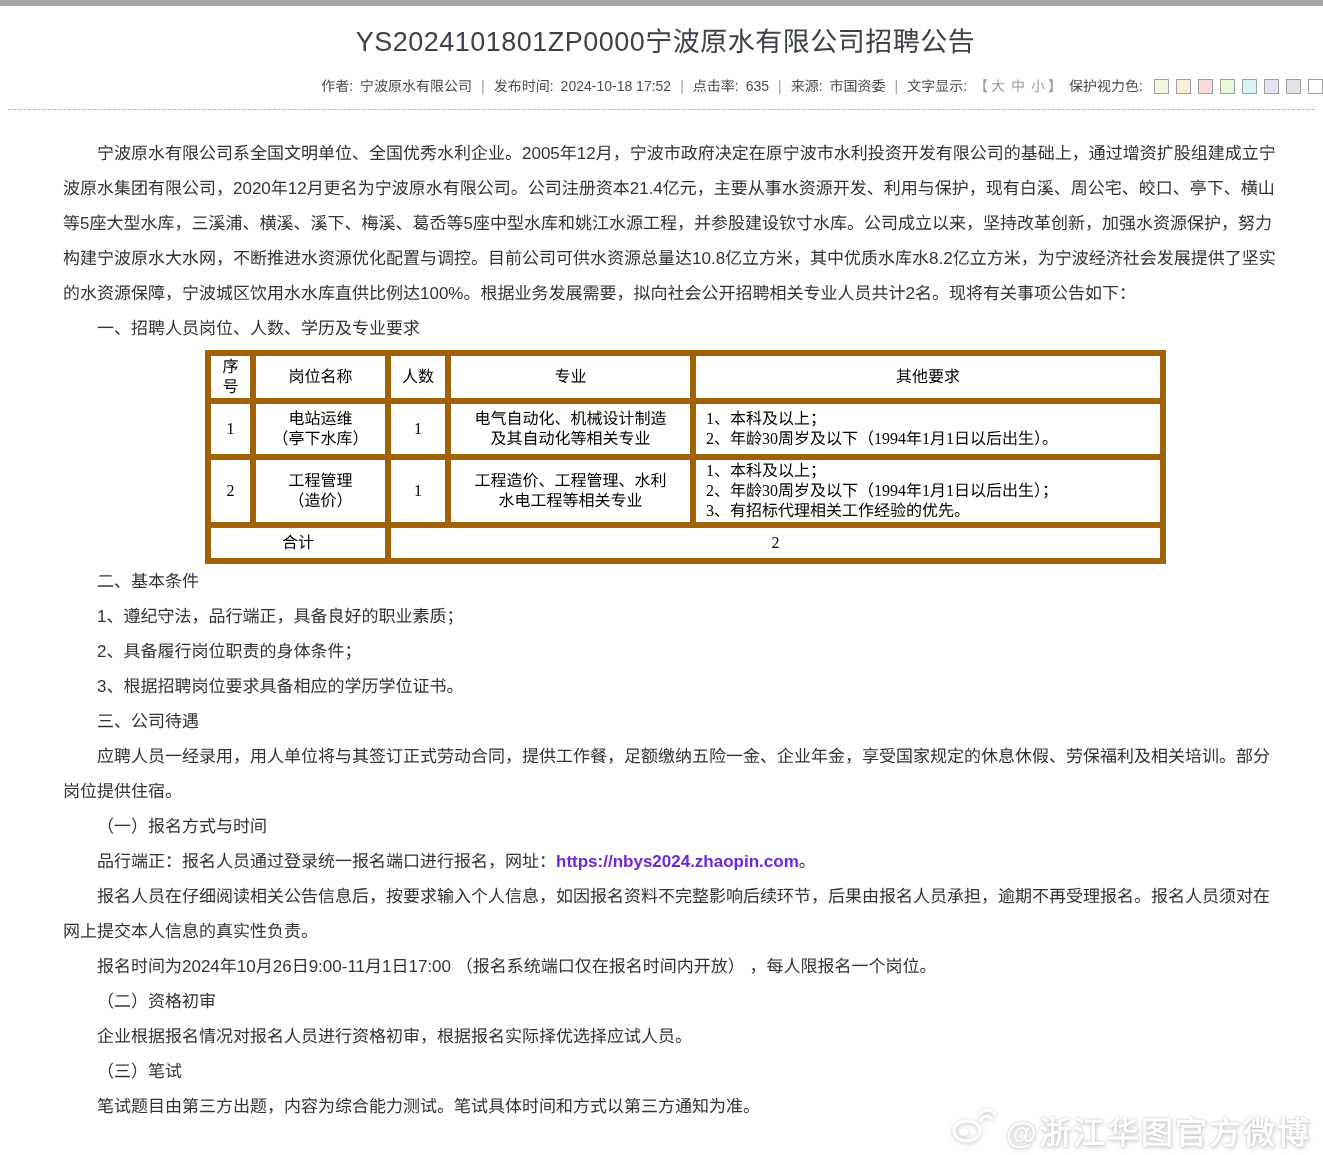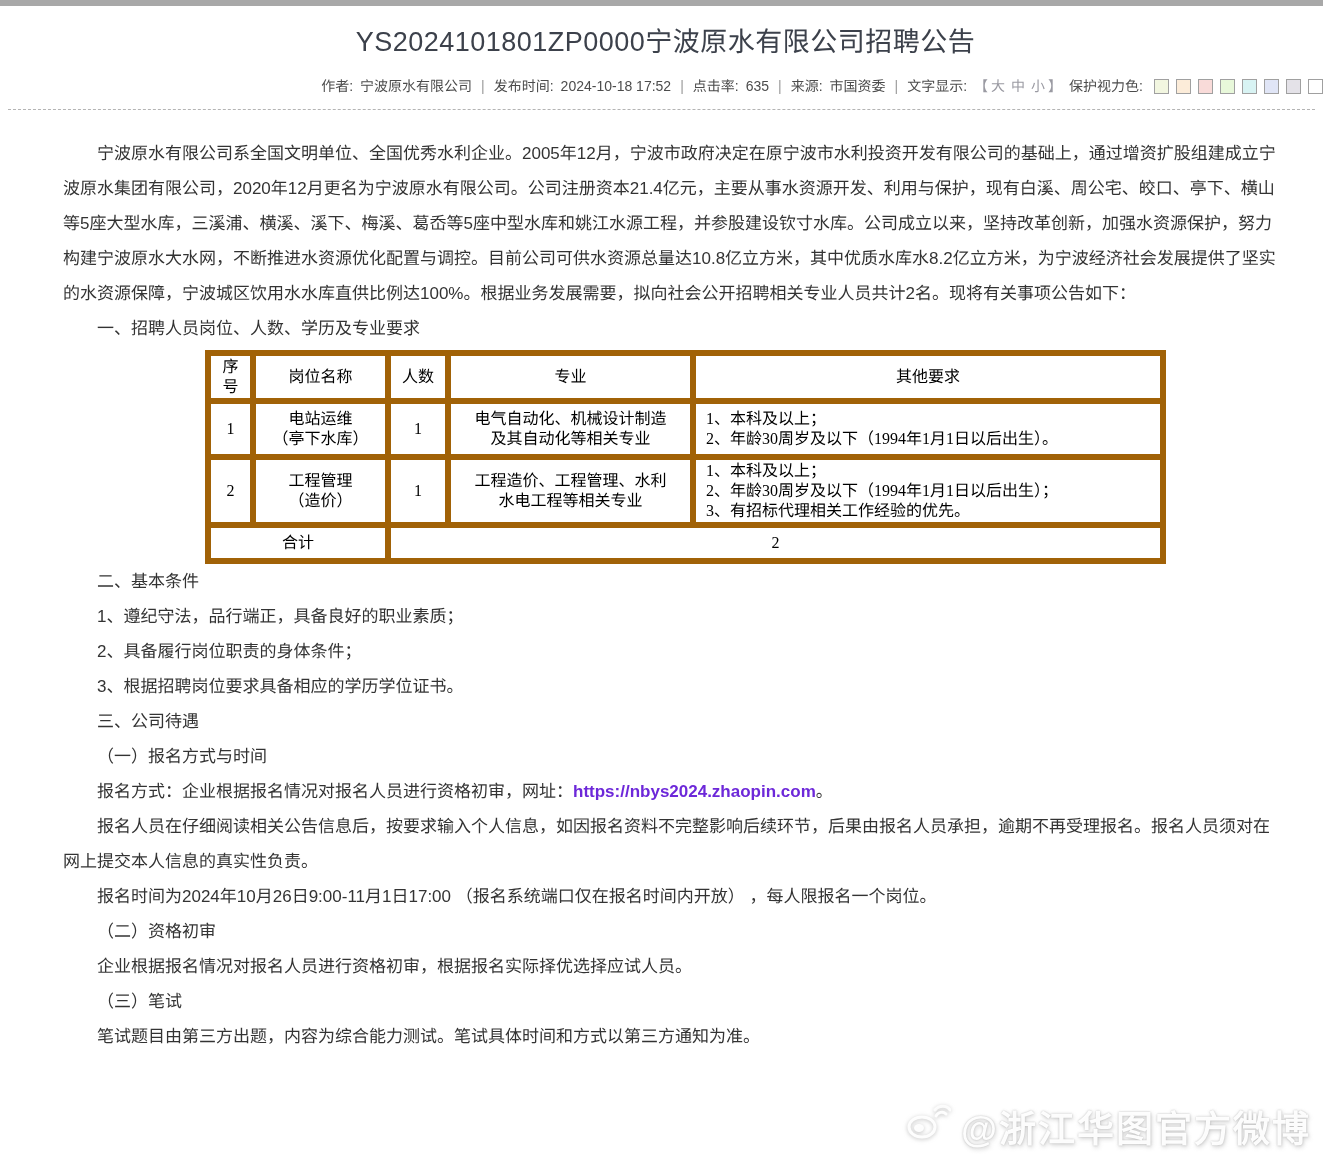--- a/index.html
+++ b/index.html
@@ -96,21 +96,21 @@
   table.recruit tr.total td { height: 36px; }
 
   
   .watermark {
     position: absolute;
     right: 12px; bottom: 2px;
     display: flex;
     align-items: center;
     gap: 10px;
     color: rgba(255,255,255,0.96);
-    font-size: 37px;
+    font-size: 32px;
     font-weight: bold;
     letter-spacing: 2px;
     text-shadow: 0 0 2px rgba(140,140,140,0.55), 1px 2px 4px rgba(160,160,160,0.45);
     pointer-events: none;
   }
   .watermark svg { filter: drop-shadow(0 1px 2px rgba(150,150,150,0.6)); }
 </style>
 </head>
 <body>
 
@@ -200,23 +200,24 @@
     </tr>
     </tbody>
   </table>
 
   <h2>二、基本条件</h2>
   <p>1、遵纪守法，品行端正，具备良好的职业素质；</p>
   <p>2、具备履行岗位职责的身体条件；</p>
   <p>3、根据招聘岗位要求具备相应的学历学位证书。</p>
 
   <h2>三、公司待遇</h2>
+  <p>应聘人员一经录用，用人单位将与其签订正式劳动合同，提供工作餐，足额缴纳五险一金、企业年金，享受国家规定的休息休假、劳保福利及相关培训。部分岗位提供住宿。</p>
 
   <h3>（一）报名方式与时间</h3>
-  <p><span>报名方式：企业根据报名情况对报名人员进行资格初审，网址：</span><span class="url-strong">https://nbys2024.zhaopin.com</span><span>。</span></p>
+  <p><span>品行端正：报名人员通过登录统一报名端口进行报名，网址：</span><span class="url-strong">https://nbys2024.zhaopin.com</span><span>。</span></p>
   <p>报名人员在仔细阅读相关公告信息后，按要求输入个人信息，如因报名资料不完整影响后续环节，后果由报名人员承担，逾期不再受理报名。报名人员须对在网上提交本人信息的真实性负责。</p>
   <p>报名时间为2024年10月26日9:00-11月1日17:00 （报名系统端口仅在报名时间内开放） ，每人限报名一个岗位。</p>
 
   <h3>（二）资格初审</h3>
   <p>企业根据报名情况对报名人员进行资格初审，根据报名实际择优选择应试人员。</p>
 
   <h3>（三）笔试</h3>
   <p>笔试题目由第三方出题，内容为综合能力测试。笔试具体时间和方式以第三方通知为准。</p>
 </div>
 

